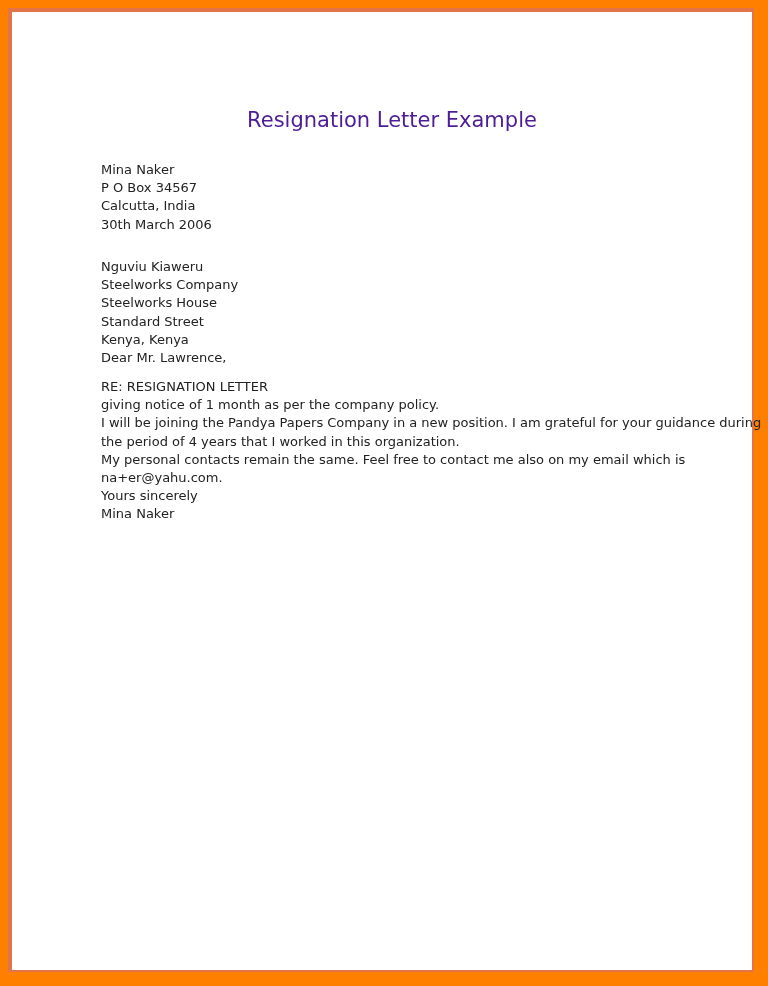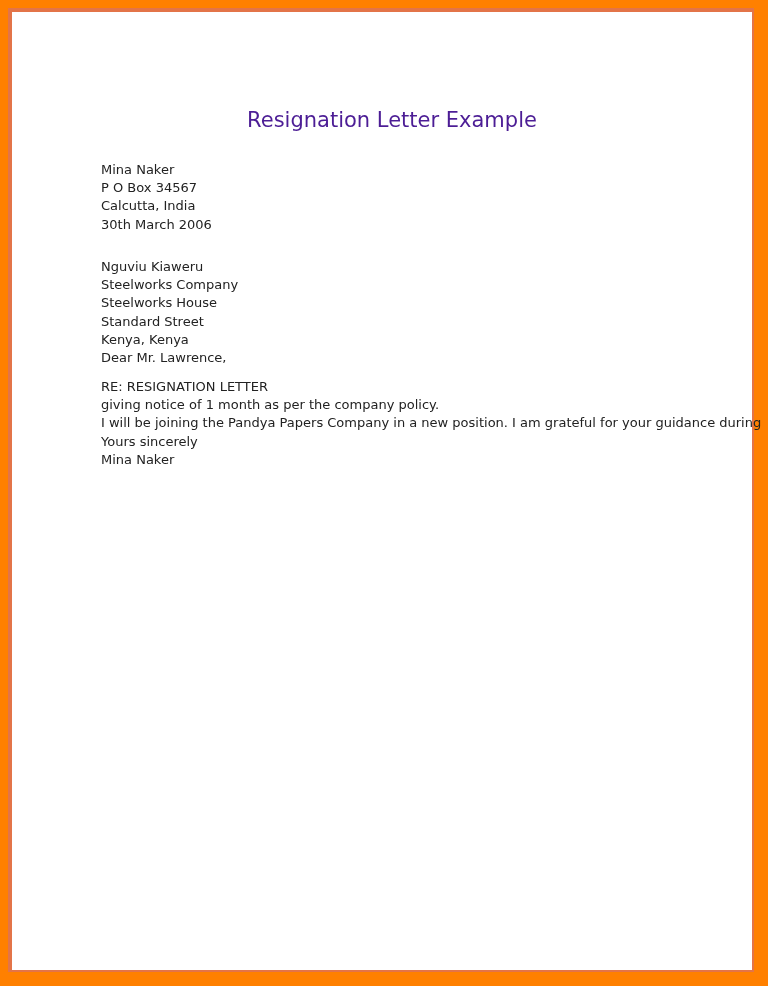--- a/index.html
+++ b/index.html
@@ -34,15 +34,18 @@
   <div>Steelworks House</div>
   <div>Standard Street</div>
   <div>Kenya, Kenya</div>
   <div>Dear Mr. Lawrence,</div>
 </div>
 
 <div class="block body">
   <div>RE: RESIGNATION LETTER</div>
   <div>giving notice of 1 month as per the company policy.</div>
   <div>I will be joining the Pandya Papers Company in a new position. I am grateful for your guidance during</div>
+  <div>the period of 4 years that I worked in this organization.</div>
+  <div>My personal contacts remain the same. Feel free to contact me also on my email which is</div>
+  <div>na+er@yahu.com.</div>
   <div>Yours sincerely</div>
   <div>Mina Naker</div>
 </div>
 
 </body></html>

